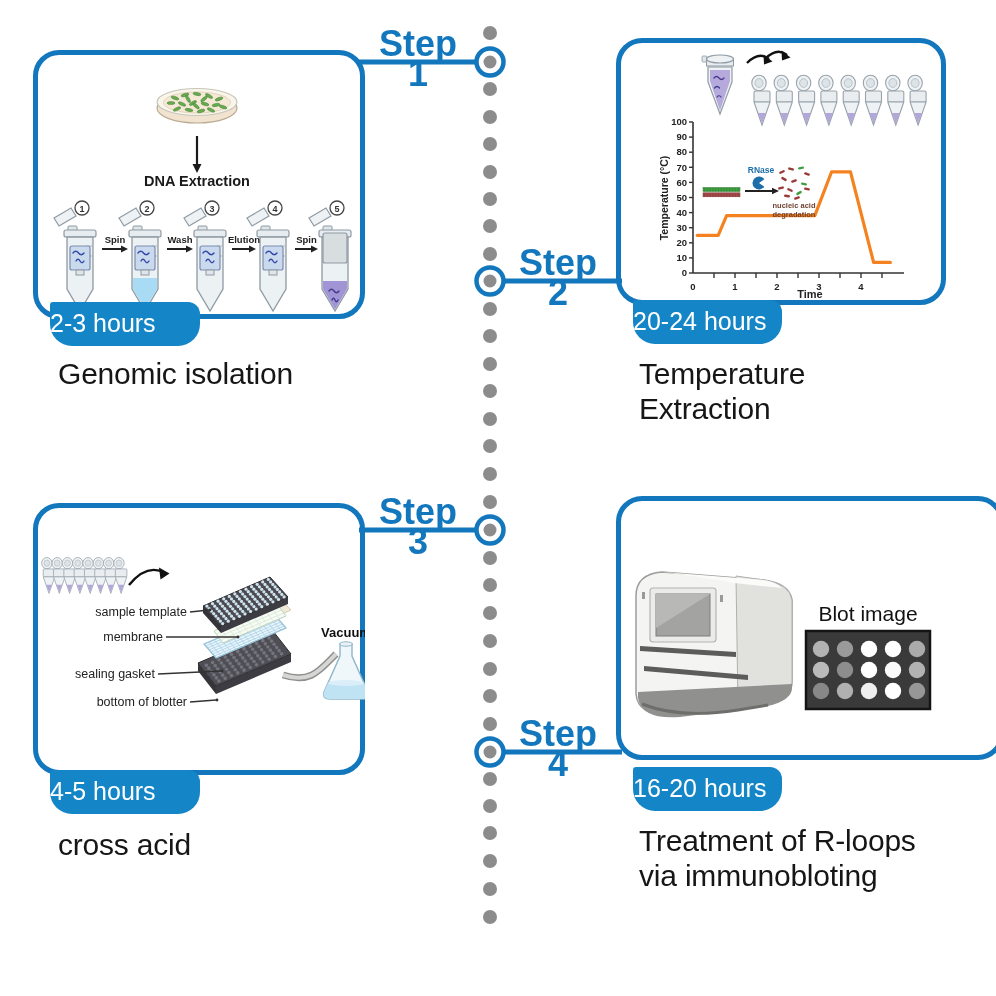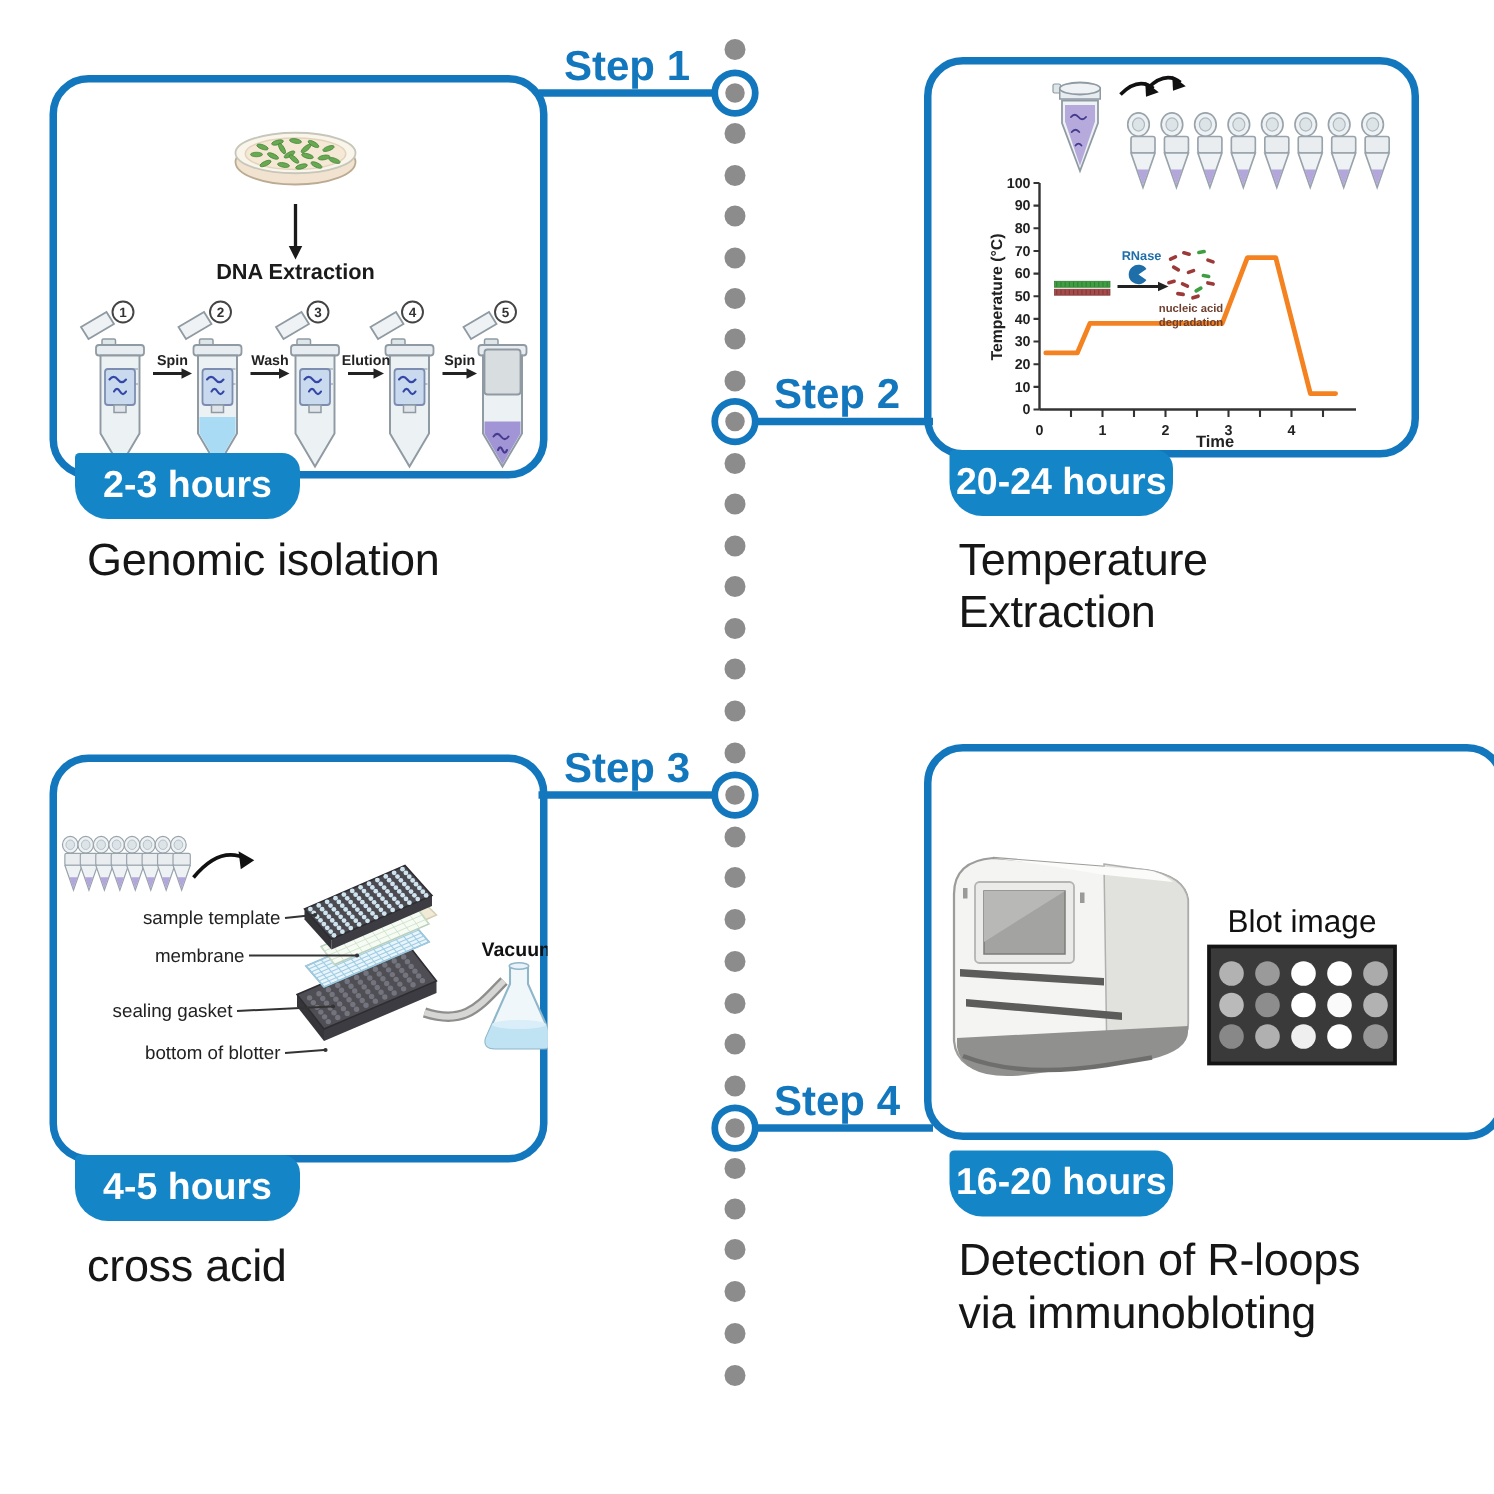--- a/index.html
+++ b/index.html
@@ -6,28 +6,28 @@
   body{width:996px;height:996px;position:relative;overflow:hidden;background:#fff;
        font-family:"Liberation Sans","DejaVu Sans",sans-serif;}
   .panel{position:absolute;background:#fff;border:5px solid var(--accent,#1377BD);
          border-radius:26px;box-sizing:border-box;z-index:1}
   #p1{left:33px;top:50px;width:332px;height:269px}
   #p2{left:616px;top:38px;width:330px;height:267px}
   #p3{left:33px;top:503px;width:332px;height:272px}
   #p4{left:616px;top:496px;width:388px;height:264px}
   .panel > svg{position:absolute;left:-5px;top:-5px}
   #timeline{position:absolute;left:0;top:0;z-index:3;pointer-events:none}
-  .step-label{position:absolute;z-index:4;font-size:28px;font-weight:bold;
+  .step-label{position:absolute;z-index:4;font-size:36px;font-weight:bold;
               color:var(--accent,#1377BD);text-align:center;line-height:30px}
   #sl1{left:372px;top:29px;width:92px}
   #sl2{left:512px;top:248px;width:92px}
   #sl3{left:372px;top:497px;width:92px}
   #sl4{left:512px;top:719px;width:92px}
-  .badge{position:absolute;z-index:2;height:44px;line-height:43px;text-align:center;
-         background:var(--badge,#1486C8);color:#fff;font-size:25px;font-weight:bold;
+  .badge{position:absolute;z-index:2;height:44px;line-height:43px;text-align:left;
+         background:var(--badge,#1486C8);color:#fff;font-size:25px;font-weight:normal;
          border-radius:3px 12px 22px 22px;box-sizing:border-box}
   #b1{left:50px;top:302px;width:150px}
   #b2{left:633px;top:300px;width:149px}
   #b3{left:50px;top:770px;width:150px}
   #b4{left:633px;top:767px;width:149px}
   .title{position:absolute;z-index:2;font-size:30px;font-weight:normal;line-height:35px;
          color:#161616;letter-spacing:-0.2px}
   #t1{left:58px;top:356px;width:330px}
   #t2{left:639px;top:356px;width:320px}
   #t3{left:58px;top:827px;width:340px}
@@ -53,21 +53,21 @@
   <span></span>
 </div>
 <div class="title" id="t2">
   <span>Temperature</span>
   <span>Extraction</span>
 </div>
 <div class="title" id="t3">
   <span>cross acid</span>
 </div>
 <div class="title" id="t4">
-  <span>Detection of R-loops</span>
+  <span>Treatment of R-loops</span>
   <span>via immunobloting</span>
 </div>
 
 <div class="panel" id="p1">
   <svg width="332" height="269" viewBox="0 0 332 269">
     <g>
       <ellipse cx="164" cy="58" rx="40" ry="15" fill="#f1e3d0" stroke="#bcab92" stroke-width="1.2"></ellipse>
       <ellipse cx="164" cy="52" rx="40" ry="13.5" fill="#faf5ea" stroke="#c6c6ba" stroke-width="1.2"></ellipse>
       <ellipse cx="164" cy="52.5" rx="33.5" ry="10.5" fill="#f5e8d4" stroke="#e2d4bc" stroke-width="1"></ellipse>
       <g id="petri-cells">

